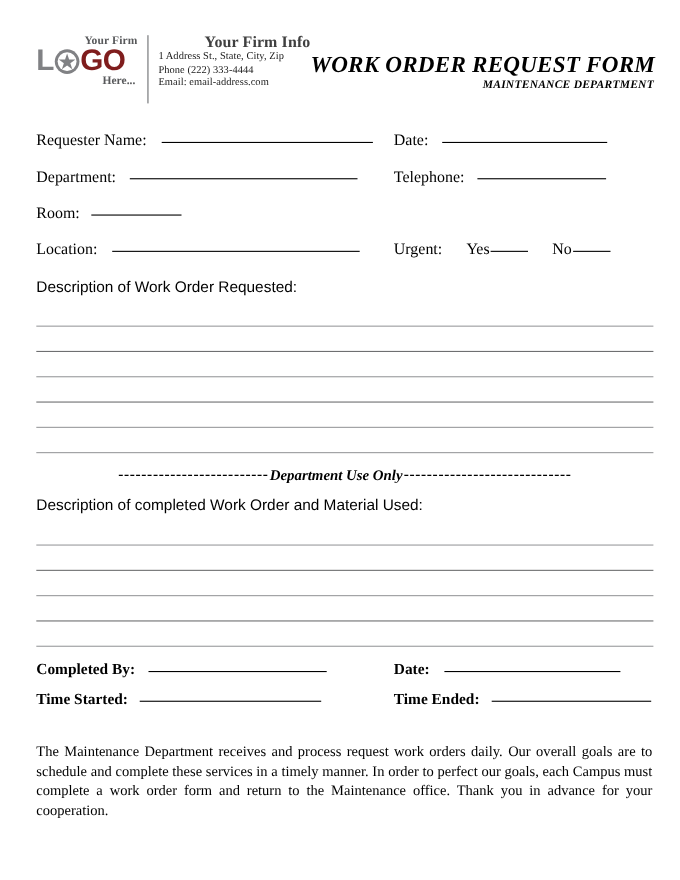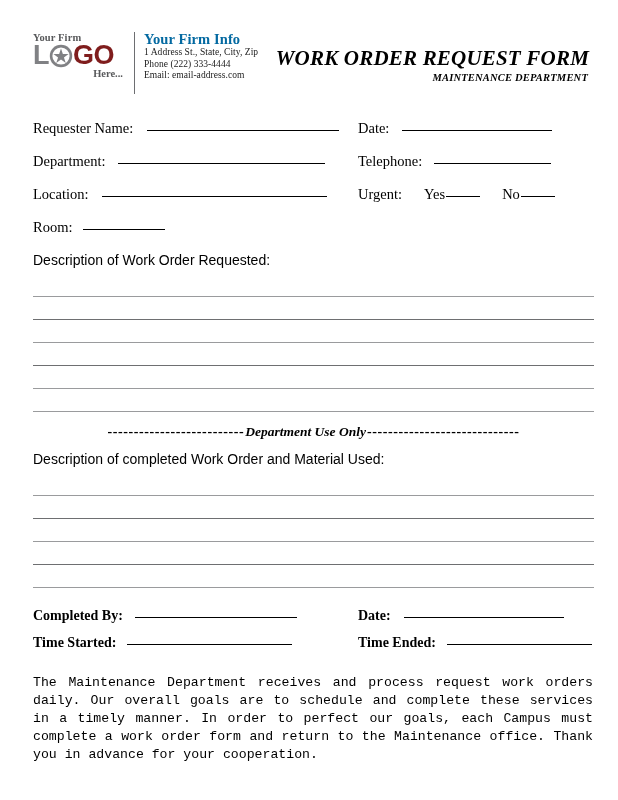--- a/index.html
+++ b/index.html
@@ -28,20 +28,21 @@
     display: flex;
     align-items: flex-start;
     height: 68px;
   }
   .logo-block {
     width: 92px;
     flex: 0 0 92px;
     padding-top: 2px;
   }
   .logo-top {
+    text-align: right;
     font-family: "Liberation Serif", serif;
     font-size: 10.5px;
     font-weight: bold;
     color: #58595b;
     line-height: 11px;
     letter-spacing: 0.1px;
   }
   .logo-main {
     display: flex;
     align-items: center;
@@ -93,22 +94,23 @@
 
   .firm-info {
     flex: 0 0 auto;
     padding-top: 1px;
   }
   .firm-name {
     font-family: "Liberation Serif", serif;
     font-size: 14.5px;
     font-weight: bold;
     line-height: 16px;
-    color: #0369a1;
+    color: #404040;
     letter-spacing: 0.1px;
+    margin-left: 42px;
   }
   .firm-line {
     font-family: "Liberation Serif", serif;
     font-size: 9.5px;
     line-height: 11.5px;
     color: #1a1a1a;
     letter-spacing: 0.05px;
   }
 
   .title-block {
@@ -234,21 +236,21 @@
     white-space: nowrap;
     line-height: 14px;
   }
 
   
   .bottom-fields {
     margin-top: 14px;
   }
   .b-row {
     display: flex;
-    align-items: center;
+    align-items: flex-start;
     height: 27px;
   }
   .b-col-left {
     display: flex;
     align-items: baseline;
     width: 325px;
     flex: 0 0 325px;
   }
   .b-col-right {
     display: flex;
@@ -263,21 +265,21 @@
     white-space: nowrap;
   }
   .w-completedby { width: 162px; margin-left: 12px; }
   .w-timestarted { width: 165px; margin-left: 11px; }
   .w-bdate { width: 160px; margin-left: 13px; }
   .w-timeended { width: 145px; margin-left: 11px; }
 
   
   .footer-note {
     margin-top: 18px;
-    font-family: Liberation Mono, monospace;
+    font-family: Liberation Serif, serif;
     font-size: 13.2px;
     line-height: 18px;
     text-align: justify;
     width: 560px;
   }
 </style>
 </head>
 <body>
 
 <div class="page">
@@ -334,40 +336,40 @@
         <span class="rule w-department"></span>
       </div>
       <div class="col-right">
         <span class="f-label">Telephone:</span>
         <span class="rule w-telephone"></span>
       </div>
     </div>
 
     <div class="field-row">
       <div class="col-left">
+        <span class="f-label">Room:</span>
+        <span class="rule w-room"></span>
+      </div>
+      <div class="col-right"></div>
+    </div>
+
+    <div class="field-row">
+      <div class="col-left">
         <span class="f-label">Location:</span>
         <span class="rule w-location"></span>
       </div>
       <div class="col-right">
         <span class="f-label urgent-label">Urgent:</span>
         <span class="yesno">Yes</span>
         <span class="rule rule-thin w-blank-short"></span>
         <span class="yesno-gap"></span>
         <span class="yesno">No</span>
         <span class="rule rule-thin w-blank-short"></span>
       </div>
     </div>
-
-    <div class="field-row">
-      <div class="col-left">
-        <span class="f-label">Room:</span>
-        <span class="rule w-room"></span>
-      </div>
-      <div class="col-right"></div>
-    </div>
   </div>
 
   <div class="section-label">Description of Work Order Requested:</div>
   <div class="lined-area">
     <div class="lined-row alt"></div>
     <div class="lined-row"></div>
     <div class="lined-row alt"></div>
     <div class="lined-row"></div>
     <div class="lined-row alt"></div>
     <div class="lined-row alt"></div>

